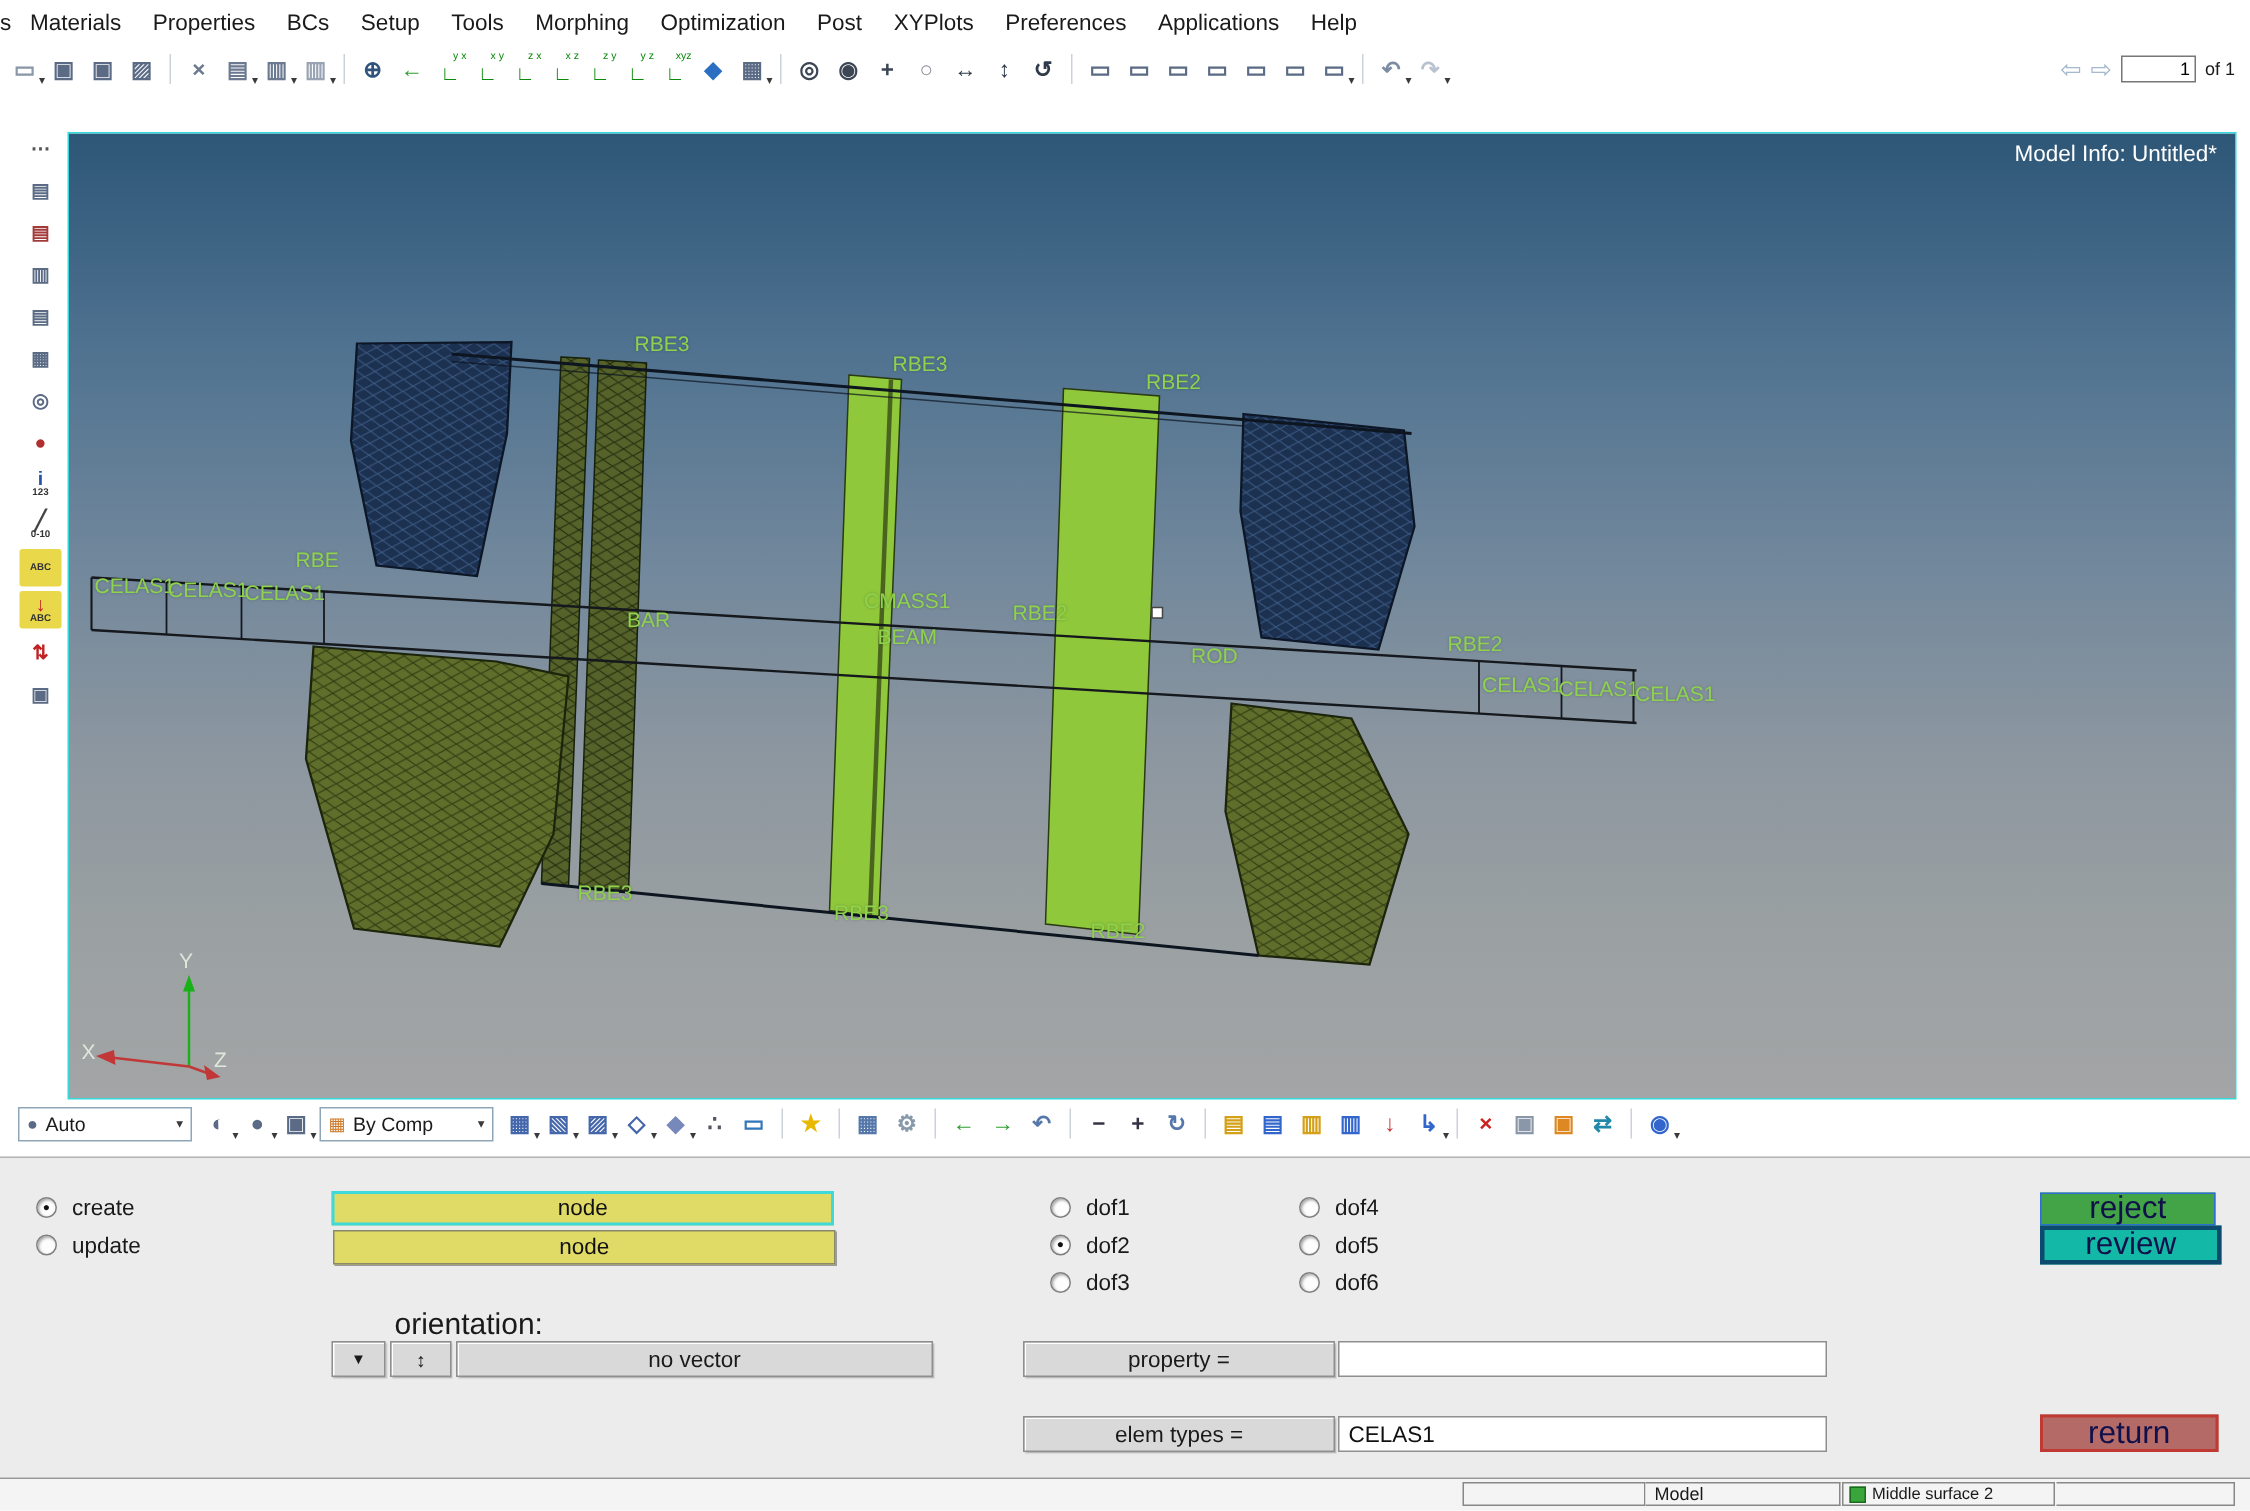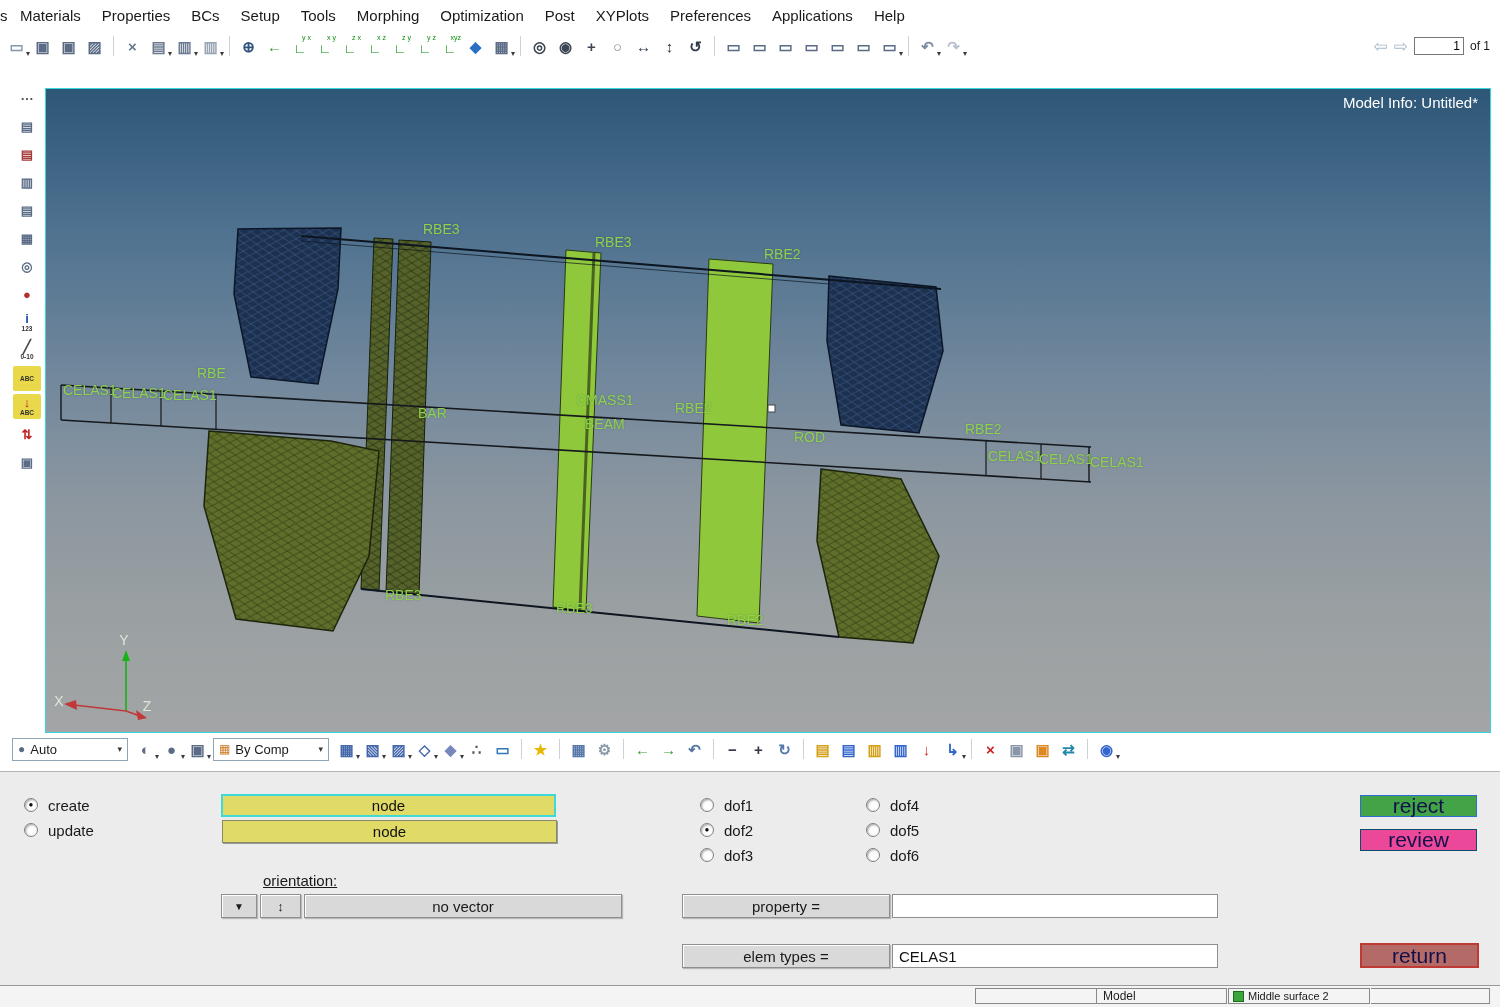--- a/index.html
+++ b/index.html
@@ -63,37 +63,37 @@
   .rg-dof1{left:700px;top:23px;}
   .rg-dof2{left:866px;top:23px;}
   .radio-row{display:flex;align-items:center;gap:10px;height:20px;font-size:15px;}
   .radio-circle{width:12px;height:12px;border-radius:50%;background:#fdfdfd;border:1px solid #808080;
                 box-shadow:inset 1px 1px 2px rgba(0,0,0,.35);display:flex;align-items:center;justify-content:center;flex:none;}
   .radio-dot{font-size:8px;line-height:1;color:#111;}
   .yfield{position:absolute;background:#e0da67;display:flex;align-items:center;justify-content:center;
           font-size:15px;color:#111;}
   .y1{left:221px;top:22px;width:331px;height:19px;border:2px solid #3fd9d9;}
   .y2{left:222px;top:48px;width:333px;height:21px;border:1px solid #8a8a6a;box-shadow:1px 1px 0 #9a9a9a;}
-  .orient-label{position:absolute;left:263px;top:100px;font-size:15px;text-decoration:underline;}
+  .orient-label{position:absolute;left:263px;top:100px;font-size:20px;}
   .pbtn{position:absolute;background:#d9d9d9;border:1px solid #8f8f8f;
         box-shadow:inset 1px 1px 0 #ffffff,1px 1px 1px rgba(0,0,0,.22);
         display:flex;align-items:center;justify-content:center;font-size:15px;color:#1a1a1a;box-sizing:border-box;}
   .small-dd{left:221px;top:122px;width:36px;height:24px;font-size:10px;}
   .small-toggle{left:260px;top:122px;width:41px;height:24px;font-size:13px;}
   .vector-field{left:304px;top:122px;width:318px;height:24px;}
   .property-btn{left:682px;top:122px;width:208px;height:24px;}
   .elemtypes-btn{left:682px;top:172px;width:208px;height:24px;}
   .text-input{position:absolute;height:22px;border:1px solid #8f8f8f;background:#fff;font-size:15px;
               padding:0 6px;font-family:inherit;color:#111;}
   .property-input{left:892px;top:122px;width:312px;}
   .elemtypes-input{left:892px;top:172px;width:312px;}
   .action{position:absolute;left:1360px;width:115px;height:20px;display:flex;align-items:center;
           justify-content:center;font-size:21px;color:#10104a;}
   .reject{top:23px;background:#42a447;border:1px solid #2e6ed0;}
-  .review{top:57px;background:#ec4899;border:1px solid #0c4a6e;}
+  .review{top:45px;background:#14b8a6;border:3px solid #0c4a6e;}
   .return{top:171px;background:#b46a66;border:2px solid #c03a34;height:21px;}
 
   
   .statusbar{position:absolute;left:0;top:985px;width:100%;height:22px;background:#f4f4f4;
              border-top:1px solid #999;font-size:12px;}
   .sb-cell{position:absolute;top:2px;height:16px;border:1px solid #888;background:#f4f4f4;box-sizing:border-box;}
   .c1{left:975px;width:122px;}
   .c-model{left:1097px;width:130px;display:flex;align-items:center;padding-left:6px;border-left:none;}
   .c2{left:1228px;width:142px;display:flex;align-items:center;gap:4px;padding-left:4px;font-size:11px;}
   .sb-icon{width:9px;height:9px;background:#3aa53a;border:1px solid #1c6b1c;flex:none;}

